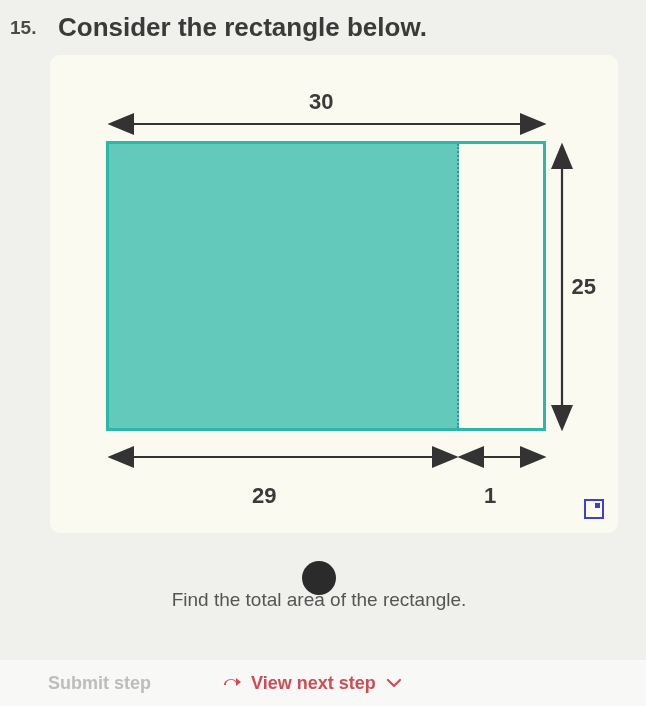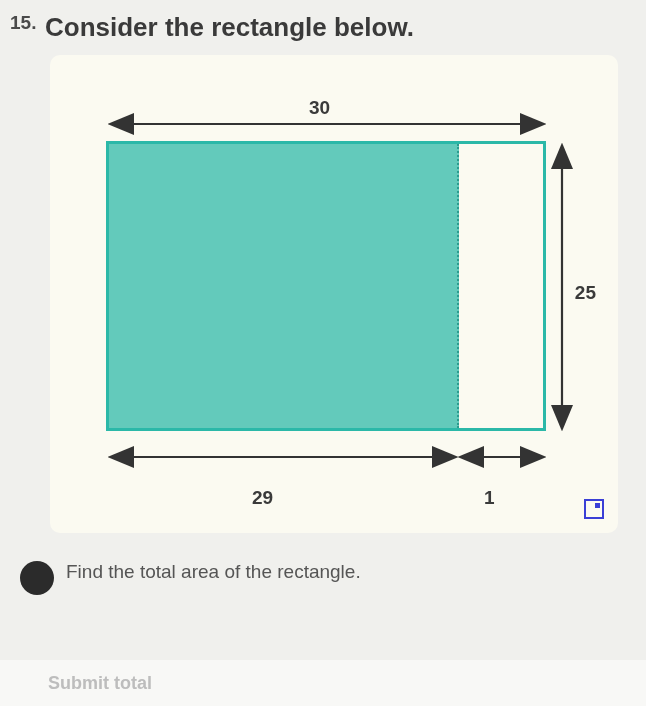--- a/index.html
+++ b/index.html
@@ -6,54 +6,54 @@
   body {
     font-family: -apple-system, BlinkMacSystemFont, "Segoe UI", Arial, sans-serif;
     background: #f0f0ed;
     width: 646px;
     height: 706px;
     overflow: hidden;
     position: relative;
     color: #3a3a3a;
   }
   .wrap { padding: 12px 28px 0 10px; }
-  .qrow { display: flex; gap: 5px; margin-bottom: 12px; }
+  .qrow { display: flex; gap: 18px; margin-bottom: 12px; align-items: center; }
   .qnum { font-size: 19px; font-weight: 600; color: #4a4a4a; min-width: 30px; }
   .prompt { font-size: 26px; font-weight: 600; color: #3a3a3a; }
   .card {
     background: #fbfaf1;
     border-radius: 10px;
     margin-left: 40px;
     padding: 34px 30px 24px 30px;
     position: relative;
   }
   .diagram { position: relative; width: 500px; height: 420px; margin: 0 auto; }
-  .lbl { font-size: 19px; font-weight: 600; color: #3a3a3a; margin-top: 8px; }
+  .lbl { font-size: 22px; font-weight: 600; color: #3a3a3a; }
   .lbl-30 { position: absolute; left: 225px; top: 0; }
   .lbl-25 { position: absolute; right: -12px; top: 185px; }
   .lbl-29 { position: absolute; left: 168px; bottom: 0; }
   .lbl-1 { position: absolute; left: 400px; bottom: 0; }
   .rect-main {
     position: absolute; left: 22px; top: 52px; width: 440px; height: 290px;
     border: 3px solid #2bb8a8;
   }
   .rect-fill {
     position: absolute; left: 25px; top: 55px; width: 350px; height: 284px;
     background: #63cabb; border-right: 2px dotted #2a9b8e;
   }
   svg.arrows { position: absolute; left: 0; top: 0; width: 500px; height: 420px; }
   .reporticon {
     position: absolute; right: 14px; bottom: 14px; width: 20px; height: 20px;
     border: 2px solid #3a3fd6; display: flex; align-items: flex-start;
     justify-content: flex-end; padding: 2px;
   }
   .reporticon::after { content: ""; width: 5px; height: 5px; background: #3a3fd6; }
   .sub {
-    display: flex; align-items: center; gap: 12px; margin-left: 10px;
-    margin-top: 22px; font-size: 19px; font-weight: 500; color: #555;
+    display: flex; align-items: center; gap: 0; margin-left: 10px;
+    margin-top: 22px; font-size: 19px; font-weight: 500; color: #555; flex-direction: column;
   }
   .subbadge { width: 34px; height: 34px; border-radius: 50%; background: #2b2b2b;
     position: relative; top: 6px; }
   .footer {
     position: absolute; bottom: 0; left: 0; right: 0; height: 46px;
     display: flex; align-items: center; gap: 40px; padding-left: 48px;
     background: rgba(255,255,255,0.5);
   }
   .submit { font-size: 18px; font-weight: 600; color: #bdbdbd; }
   .viewnext { font-size: 18px; font-weight: 600; color: #d14b56;
@@ -104,14 +104,23 @@
     <div class="reporticon"></div>
   </div>
 
   <div class="sub">
     <div class="subbadge"></div>
     <div>Find the total area of the rectangle.</div>
   </div>
 </div>
 
 <div class="footer">
-  <div class="submit">Submit total</div>
+  <div class="submit">Submit step</div>
+  <div class="viewnext">
+    <svg width="20" height="16" viewBox="0 0 20 16">
+      <path d="M3 10 A7 6 0 0 1 15 6 L15 3 L20 7 L15 11 L15 8 A5 4 0 0 0 5 10" fill="#d14b56"></path>
+    </svg>
+    <span>View next step</span>
+    <svg width="16" height="16" viewBox="0 0 16 16">
+      <path d="M2 5 L8 11 L14 5" stroke="#d14b56" stroke-width="2.2" fill="none" stroke-linecap="round" stroke-linejoin="round"></path>
+    </svg>
+  </div>
 </div>
 
 </body></html>

